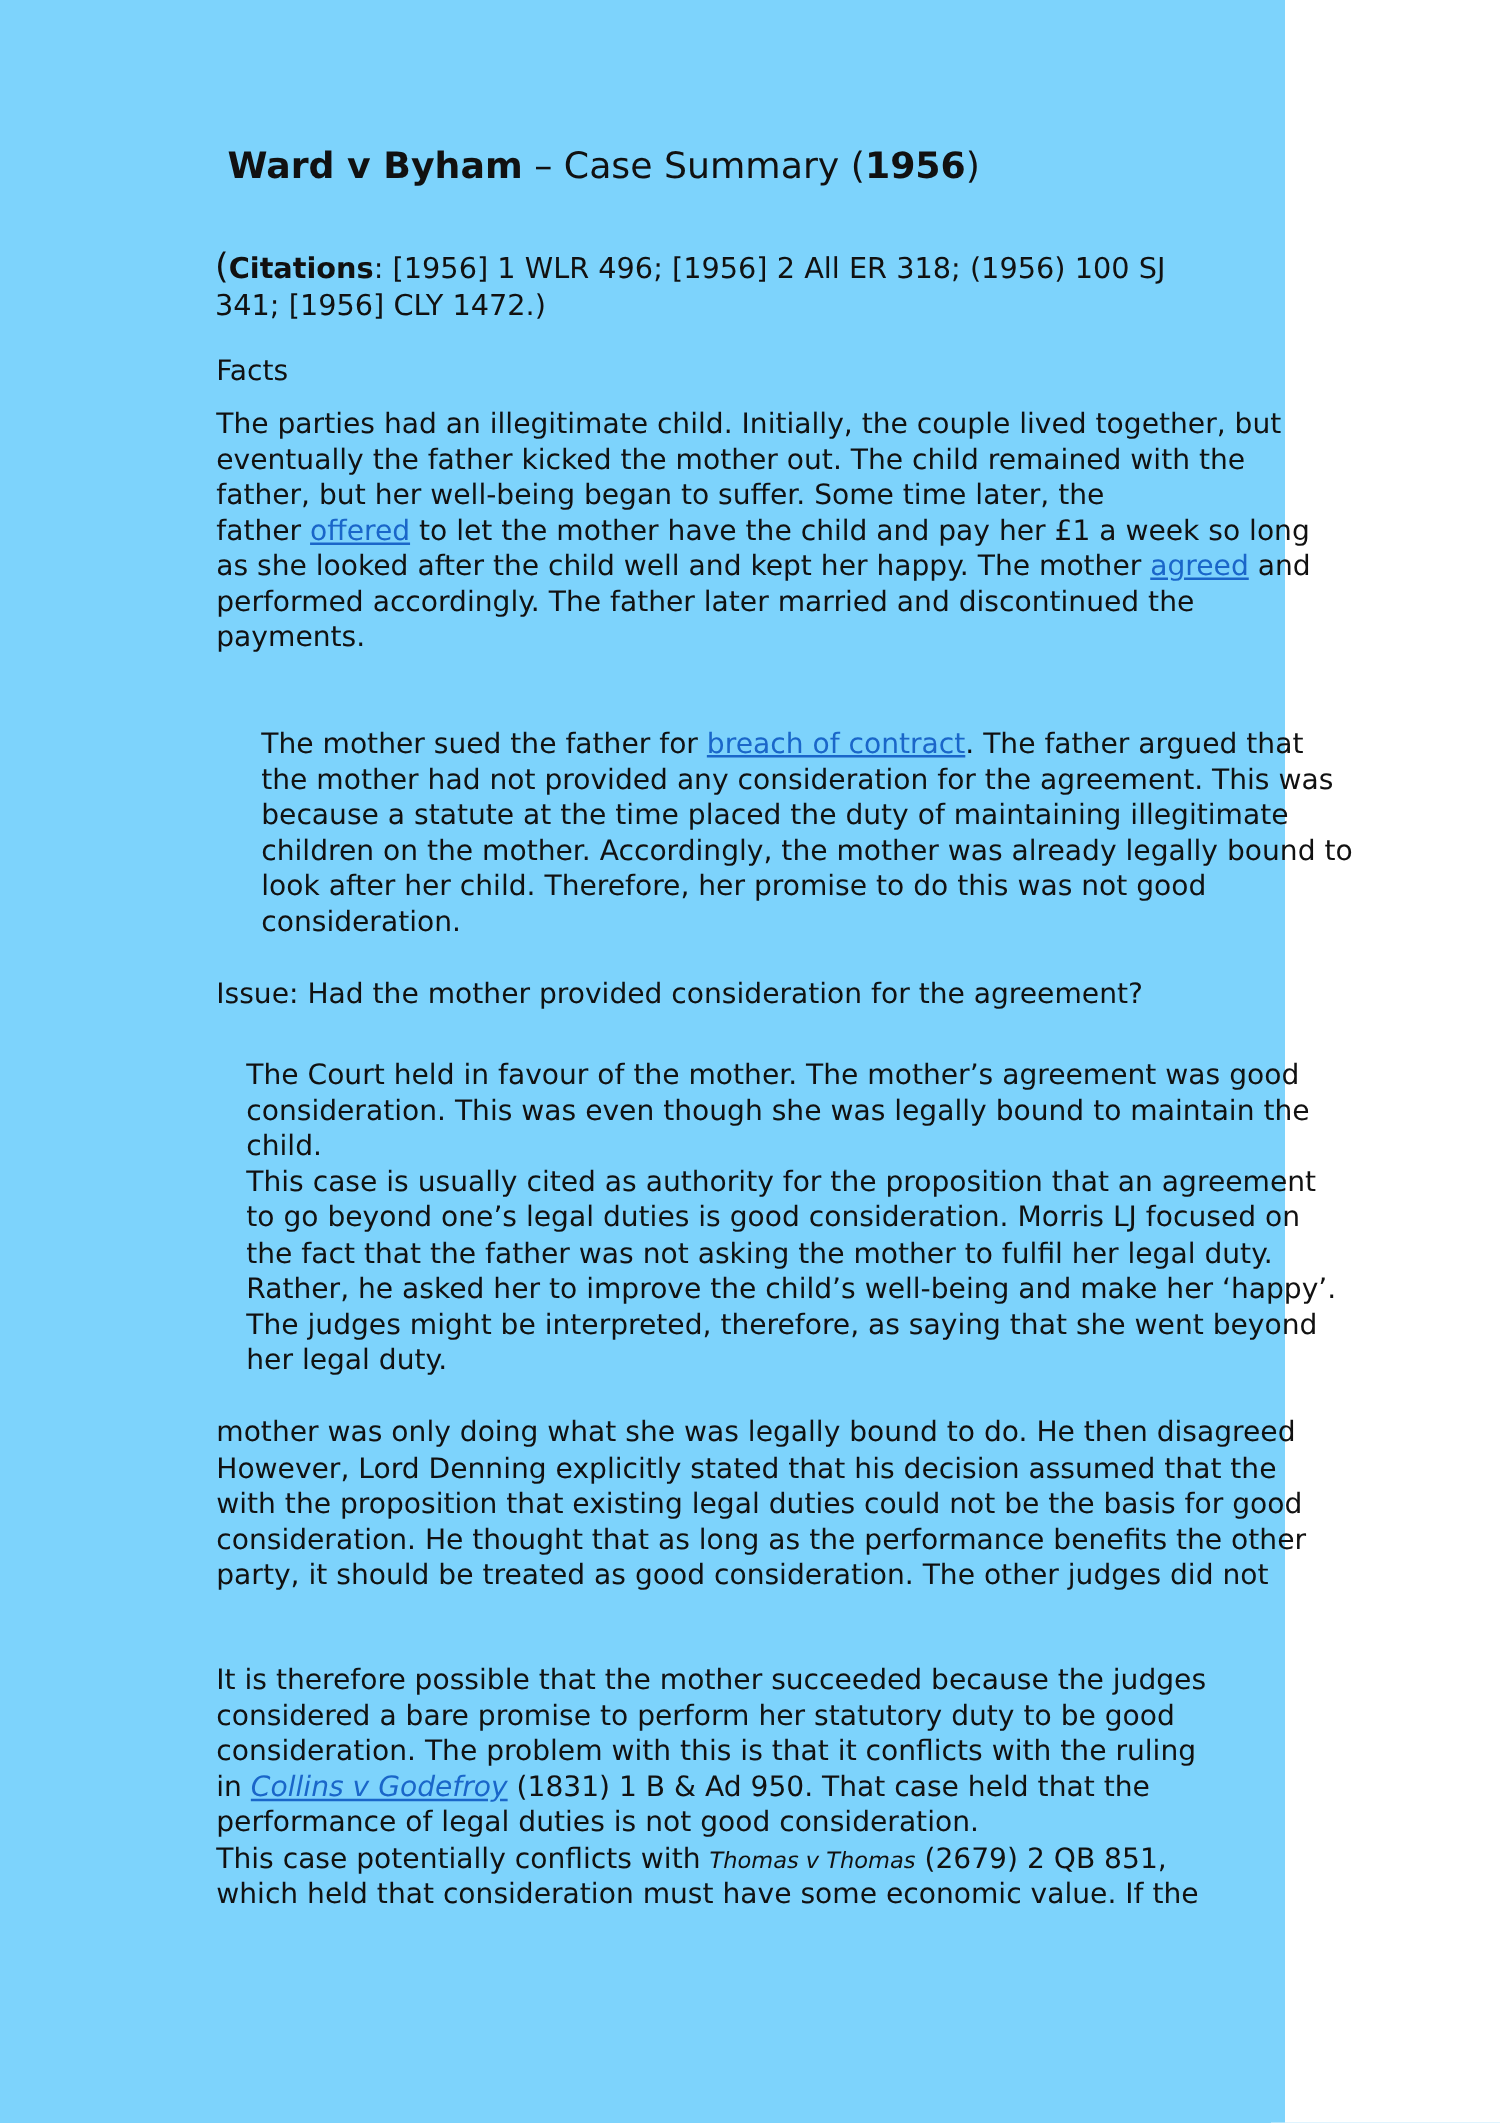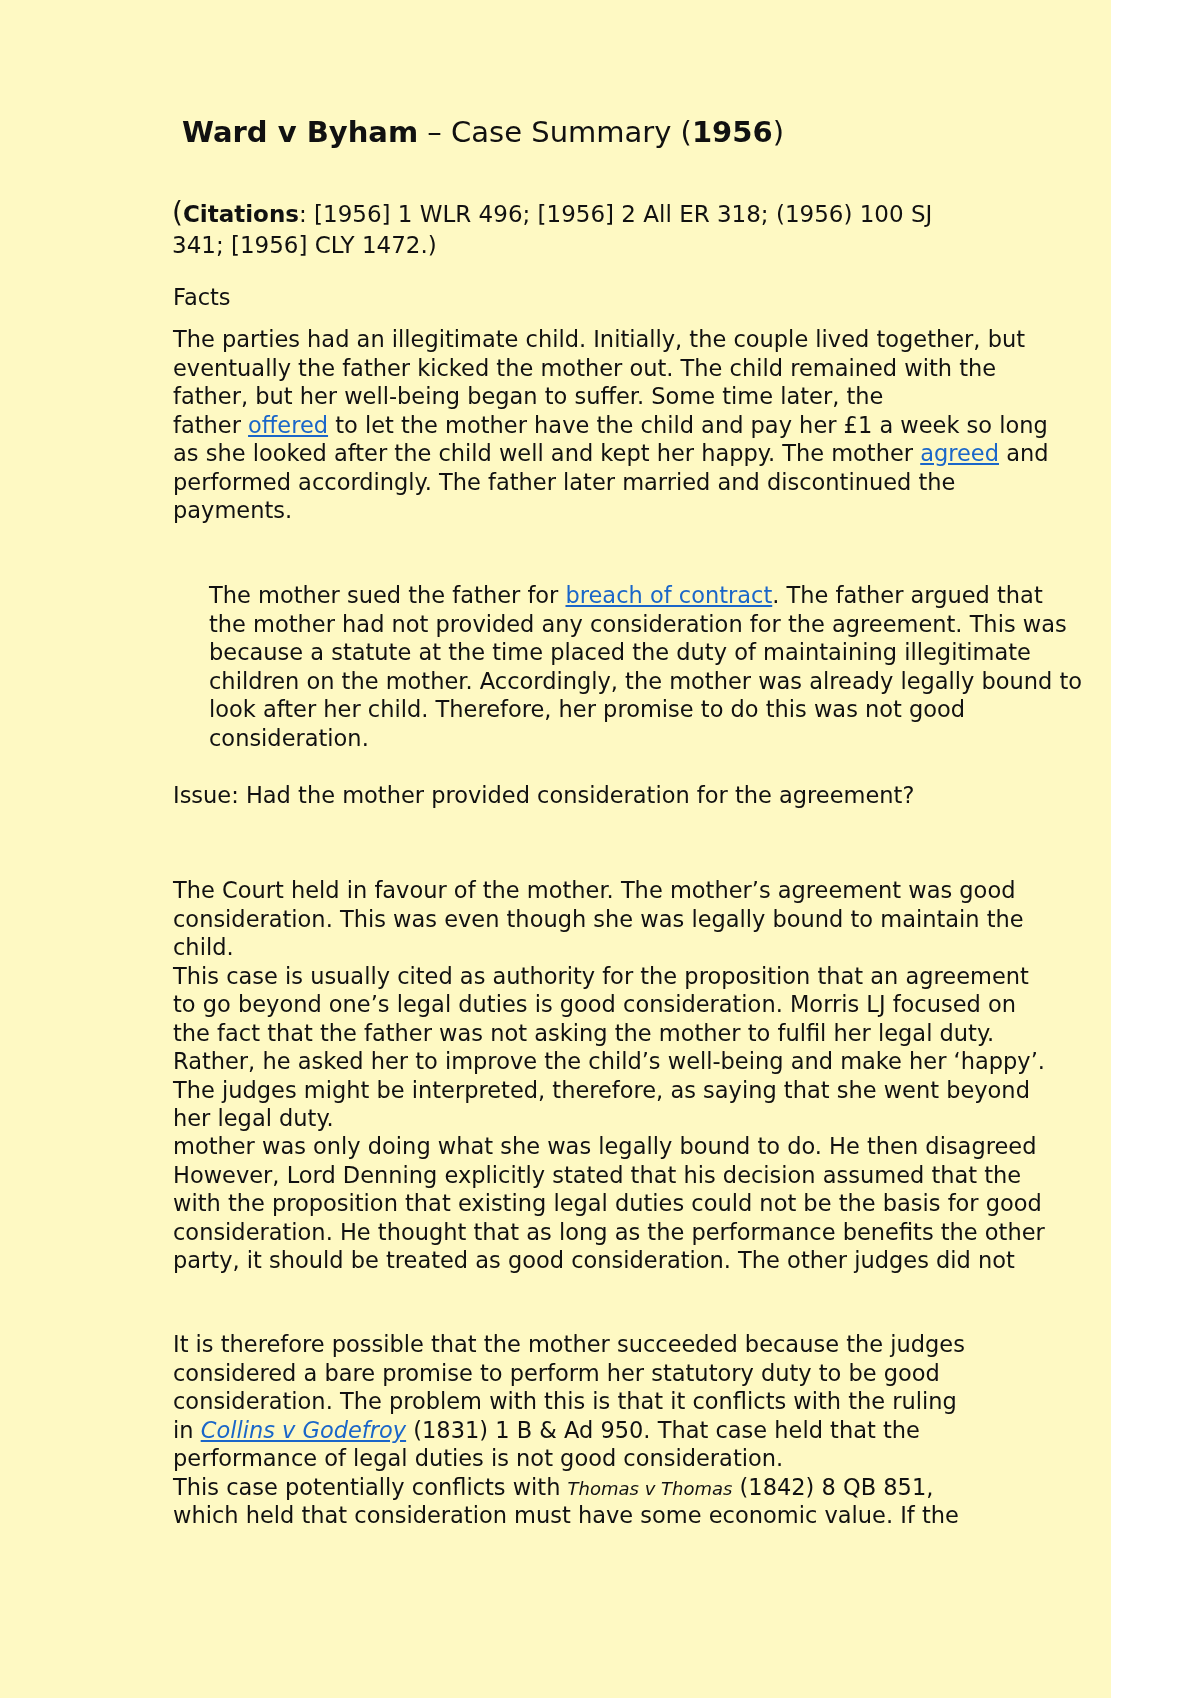--- a/index.html
+++ b/index.html
@@ -1,19 +1,19 @@
 <!DOCTYPE html>
 <html><head>
   <meta charset="utf-8">
   <style>
     html, body { margin: 0; padding: 0; background: #ffffff; }
     body { width: 1200px; height: 1698px; position: relative; overflow: hidden; }
     .page {
-      position: absolute; left: 0; top: 0; width: 1111px; height: 1698px;
-      background: #fef9c3; color: #111111;
+      position: absolute; left: 0; top: 0; width: 1028px; height: 1698px;
+      background: #7dd3fc; color: #111111;
       font-family: "DejaVu Sans", sans-serif;
     }
     .title {
       position: absolute; left: 182px; top: 112px;
       font-size: 29px; line-height: 40px; white-space: nowrap; color: #111;
     }
     .title b { font-weight: bold; }
     .citations {
       position: absolute; left: 172px; top: 198px;
       font-size: 23px; line-height: 30px; white-space: nowrap; color: #111;
@@ -56,21 +56,21 @@
     <span class="line"><span>The mother sued the father for </span><a class="link">breach of contract</a><span>. The father argued that</span></span>
     <span class="line">the mother had not provided any consideration for the agreement. This was</span>
     <span class="line">because a statute at the time placed the duty of maintaining illegitimate</span>
     <span class="line">children on the mother. Accordingly, the mother was already legally bound to</span>
     <span class="line">look after her child. Therefore, her promise to do this was not good</span>
     <span class="line">consideration.</span>
   </div>
 
   <div class="block" style="top:781px;">Issue: Had the mother provided consideration for the agreement?</div>
 
-  <div class="block" style="top:876px;">
+  <div class="block" style="top:846px;margin-left:24px;">
     <span class="line">The Court held in favour of the mother. The mother’s agreement was good</span>
     <span class="line">consideration. This was even though she was legally bound to maintain the</span>
     <span class="line">child.</span>
     <span class="line">This case is usually cited as authority for the proposition that an agreement</span>
     <span class="line">to go beyond one’s legal duties is good consideration. Morris LJ focused on</span>
     <span class="line">the fact that the father was not asking the mother to fulfil her legal duty.</span>
     <span class="line">Rather, he asked her to improve the child’s well-being and make her ‘happy’.</span>
     <span class="line">The judges might be interpreted, therefore, as saying that she went beyond</span>
     <span class="line">her legal duty.</span>
   </div>
@@ -82,17 +82,17 @@
     <span class="line">consideration. He thought that as long as the performance benefits the other</span>
     <span class="line">party, it should be treated as good consideration. The other judges did not</span>
   </div>
 
   <div class="block" style="top:1330px;">
     <span class="line">It is therefore possible that the mother succeeded because the judges</span>
     <span class="line">considered a bare promise to perform her statutory duty to be good</span>
     <span class="line">consideration. The problem with this is that it conflicts with the ruling</span>
     <span class="line"><span>in </span><a class="link italic">Collins v Godefroy</a><span> (1831) 1 B &amp; Ad 950. That case held that the</span></span>
     <span class="line">performance of legal duties is not good consideration.</span>
-    <span class="line"><span>This case potentially conflicts with </span><span class="case-italic">Thomas v Thomas</span><span> (1842) 8 QB 851,</span></span>
+    <span class="line"><span>This case potentially conflicts with </span><span class="case-italic">Thomas v Thomas</span><span> (2679) 2 QB 851,</span></span>
     <span class="line">which held that consideration must have some economic value. If the</span>
   </div>
 
 </div>
 
 </body></html>

